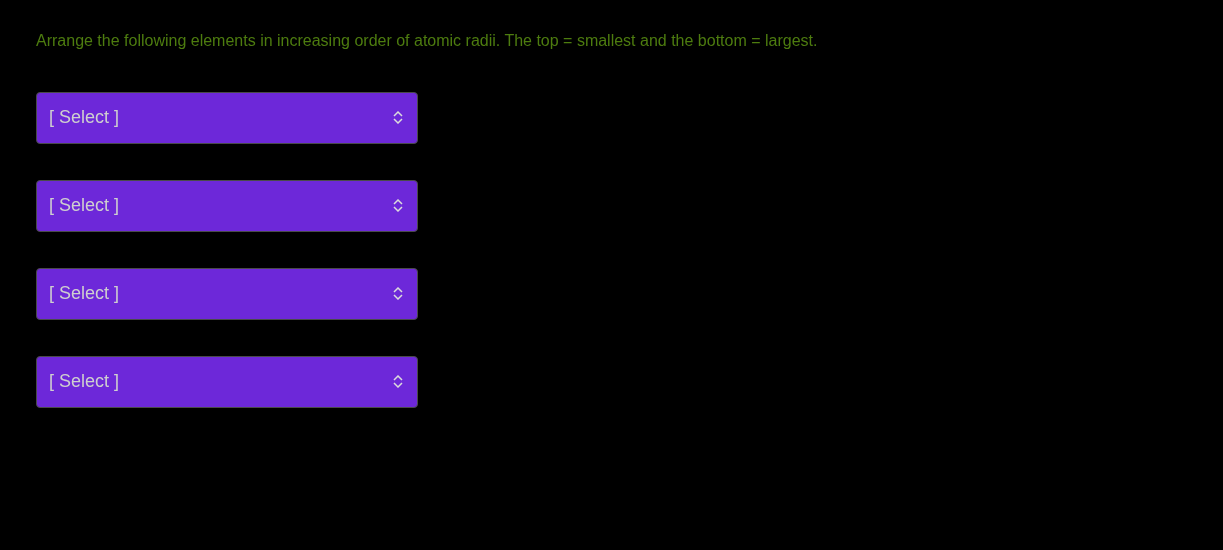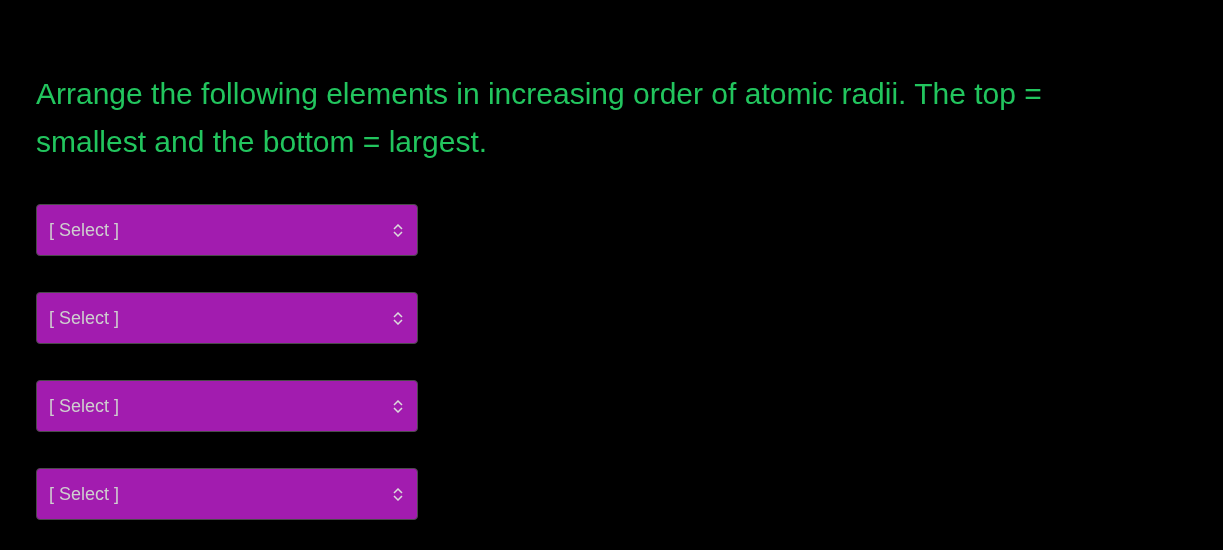--- a/index.html
+++ b/index.html
@@ -10,39 +10,38 @@
     body {
       background-color: #000000;
       color: #d8d8d8;
       font-family: "Helvetica Neue", Helvetica, Arial, sans-serif;
       width: 1223px;
       height: 550px;
       padding: 28px 36px;
       overflow: hidden;
     }
     .question-text {
-      font-size: 30px;
+      font-size: 16px;
       line-height: 1.6;
       font-weight: 400;
-      color: #22c55e;
+      color: #4d7c0f;
       margin-bottom: 38px;
       max-width: 1100px;
-      margin-top: 42px;
     }
     .select-stack {
       display: flex;
       flex-direction: column;
       gap: 36px;
     }
     .select-box {
       width: 382px;
       height: 52px;
       border: 1px solid #4a4a4a;
       border-radius: 4px;
-      background: #a21caf;
+      background: #6d28d9;
       display: flex;
       align-items: center;
       justify-content: space-between;
       padding: 0 14px 0 12px;
       cursor: pointer;
     }
     .select-placeholder {
       color: #cfcfcf;
       font-size: 18px;
       font-weight: 400;

